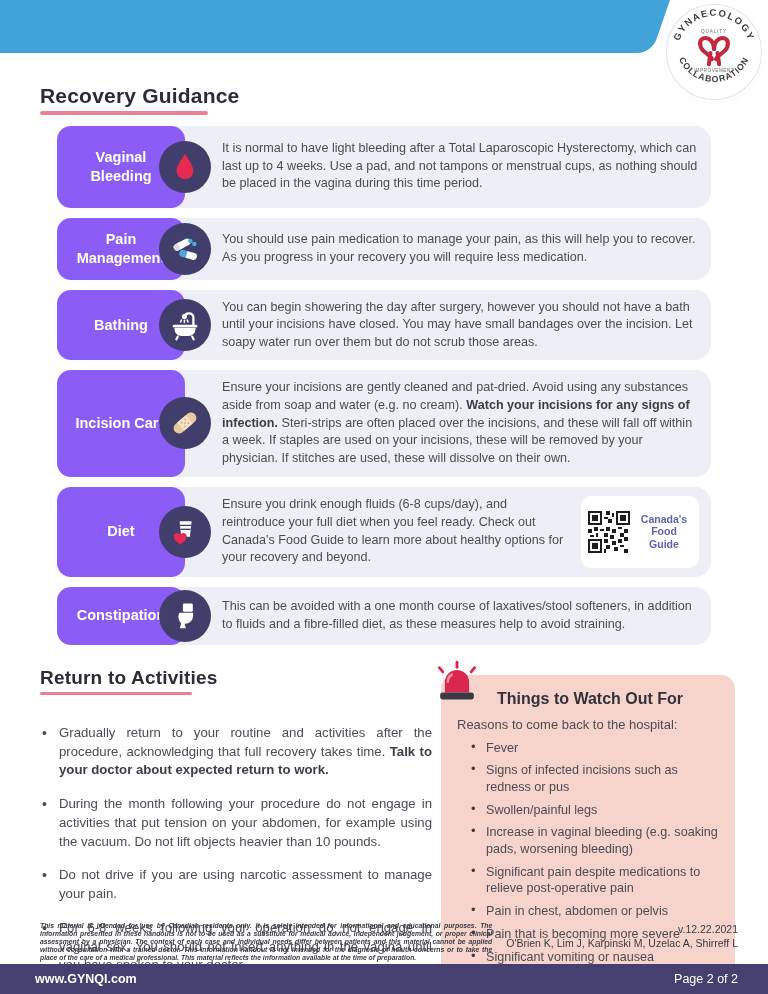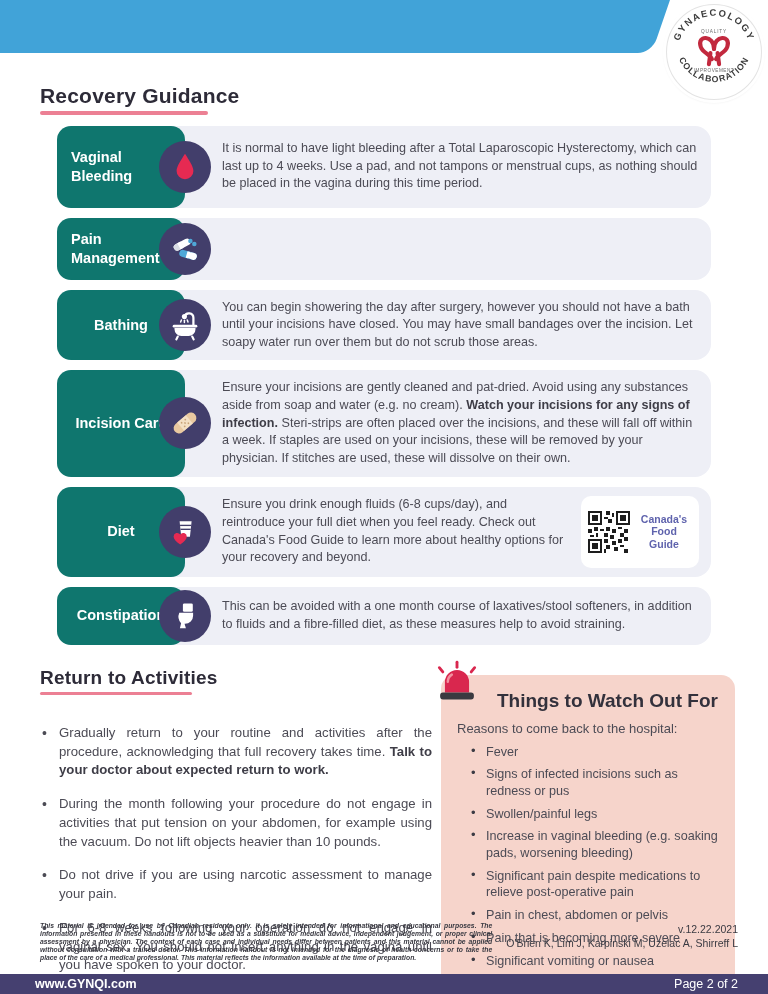--- a/index.html
+++ b/index.html
@@ -30,22 +30,22 @@
   .h1-rule { height:3.5px; background:#EC8094; border-radius:2px; margin-top:3px; }
   .rule-1 { width:168px; }
   .rule-2 { width:152px; }
 
   .rows { margin-left:17px; width:654px; margin-top:11px; }
   .row {
     display:flex; align-items:stretch; background:#EEEFF6;
     border-radius:16px; margin-bottom:10px;
   }
   .row-label {
-    flex:0 0 128px; background:#0f766e; border-radius:14px;
-    display:flex; align-items:center; justify-content:center; text-align:left;
+    flex:0 0 128px; background:#8b5cf6; border-radius:14px;
+    display:flex; align-items:center; justify-content:center; text-align:center;
     color:#fff; font-weight:700; font-size:14.5px; line-height:1.3; padding:4px 14px;
   }
   .row-icon-col { display:flex; align-items:center; margin-left:-26px; z-index:1; }
   .row-icon {
     width:52px; height:52px; border-radius:50%; background:#423E6B;
     display:flex; align-items:center; justify-content:center;
   }
   .row-icon svg { width:36px; height:36px; }
   .row-text {
     flex:1; display:flex; align-items:center;
@@ -76,21 +76,21 @@
   }
   .bullets li::before {
     content:"\2022"; position:absolute; left:2px; top:0; color:#4C4B55; font-size:14px;
   }
   .watch-box {
     position:relative; flex:1; background:#F6D4CB; border-radius:14px;
     margin-top:8px; padding:13px 15px 14px 16px; align-self:flex-start;
   }
   .siren { position:absolute; top:-15px; left:-7px; width:46px; height:46px; }
   .watch-title {
-    margin-left:40px; font-size:19px; font-weight:800; color:#33313C; padding-top:2px;
+    margin-left:40px; font-size:16px; font-weight:800; color:#33313C; padding-top:2px;
   }
   .watch-sub { font-size:13px; color:#4C4B55; margin-top:9px; }
   .watch-list { list-style:none; margin-top:8px; margin-left:14px; }
   .watch-list li {
     position:relative; padding-left:15px; margin-bottom:6.5px;
     font-size:12.6px; line-height:1.3; color:#4C4B55;
   }
   .watch-list li::before {
     content:"\2022"; position:absolute; left:0; top:-1px; color:#3C3B44; font-size:13px;
   }
@@ -99,21 +99,21 @@
   .footer {
     position:absolute; left:40px; right:30px; bottom:32px;
     display:flex; justify-content:space-between; align-items:flex-start; gap:14px;
   }
   .disclaimer {
     width:478px; font-size:6.8px; line-height:1.18; font-style:italic; font-weight:700;
     color:#3A3A42; text-align:justify;
   }
   .credits { text-align:right; font-size:10.5px; color:#3A3A42; line-height:1.35; white-space:nowrap; }
   .bottom-bar {
-    position:absolute; left:0; right:0; bottom:0; height:20px; background:#454070;
+    position:absolute; left:0; right:0; bottom:0; height:30px; background:#454070;
     display:flex; align-items:center; justify-content:space-between;
     color:#fff; padding:0 30px 0 35px;
   }
   .site { font-weight:700; font-size:12.5px; }
   .pageno { font-size:12.5px; }
 </style>
 </head>
 <body>
 
 <div class="banner"></div>
@@ -175,20 +175,23 @@
           </g>
           <circle cx="18.2" cy="8.6" r="1.5" fill="#4FA8D8"></circle>
           <circle cx="15.6" cy="6.6" r="1.5" fill="#4FA8D8"></circle>
           <g transform="rotate(16 14 16)">
             <rect x="8" y="13.6" width="12" height="4.6" rx="2.3" fill="#4FA8D8"></rect>
             <rect x="14" y="13.6" width="6" height="4.6" rx="2.3" fill="#ffffff"></rect>
             <rect x="13" y="13.6" width="2" height="4.6" fill="#ffffff"></rect>
           </g>
         </svg>
       </div>
+        </div>
+      <div class="row-text">
+          <p>You should use pain medication to manage your pain, as this will help you to recover. As you progress in your recovery you will require less medication.</p>
         </div>
     </div>
 
     <div class="row r3">
       <div class="row-label">Bathing</div>
       <div class="row-icon-col">
           <div class="row-icon">
         <svg viewBox="0 0 24 24">
           <path d="M17.6 12 V7.2 a3 3 0 0 0 -5.9 -0.7" stroke="#ffffff" stroke-width="1.5" fill="none" stroke-linecap="round"></path>
           <circle cx="11.6" cy="6.3" r="1.7" fill="#ffffff"></circle>

